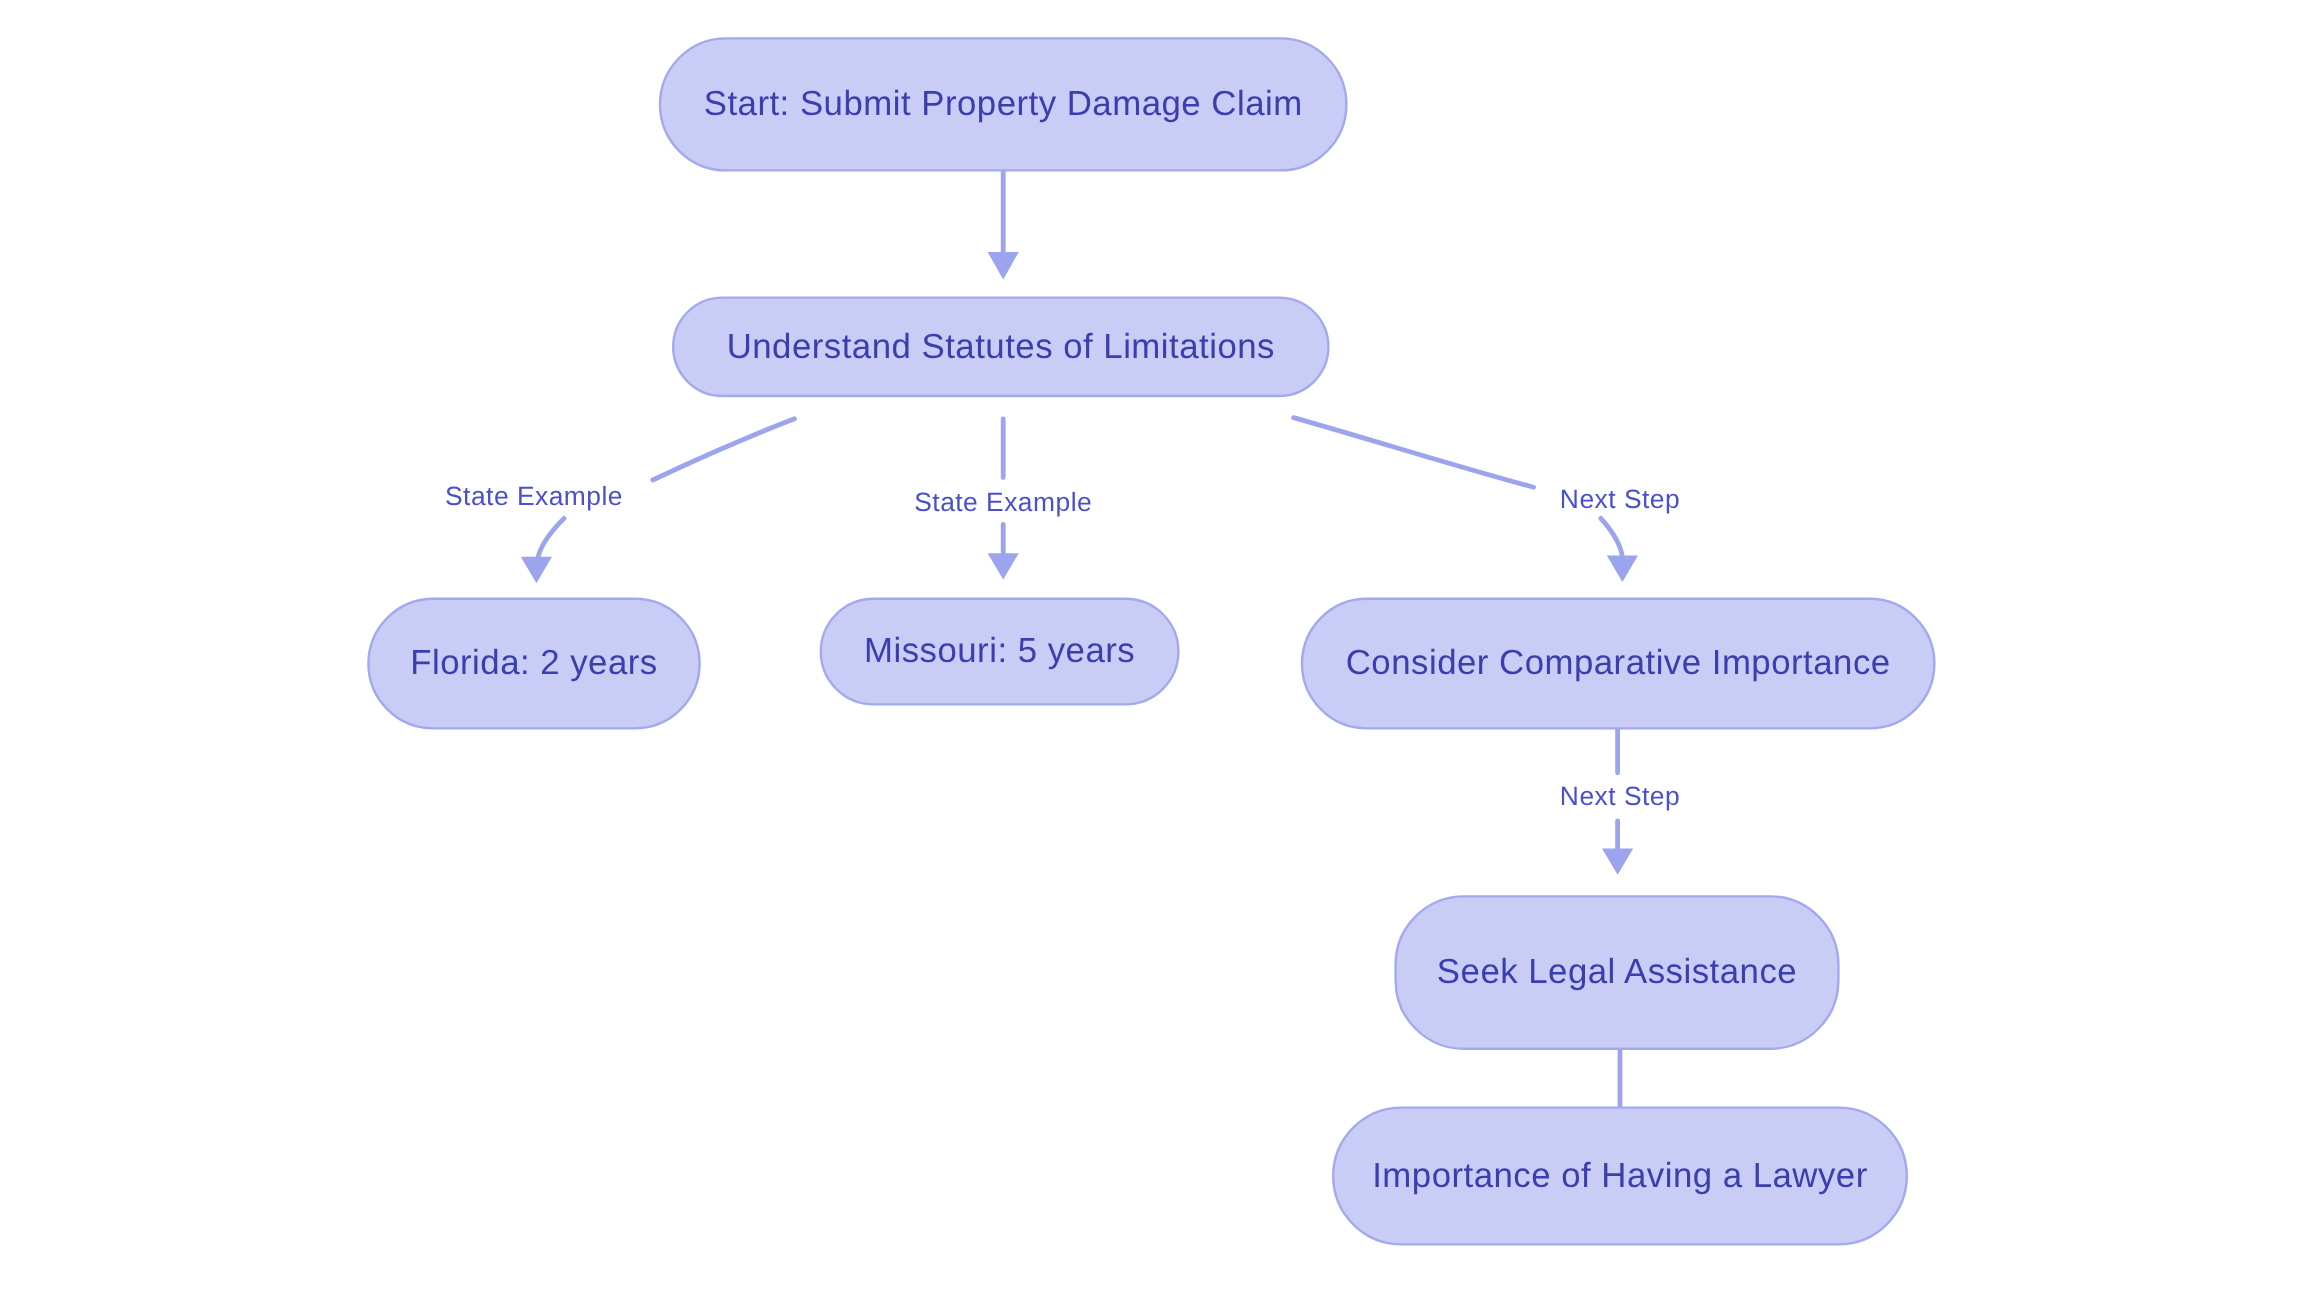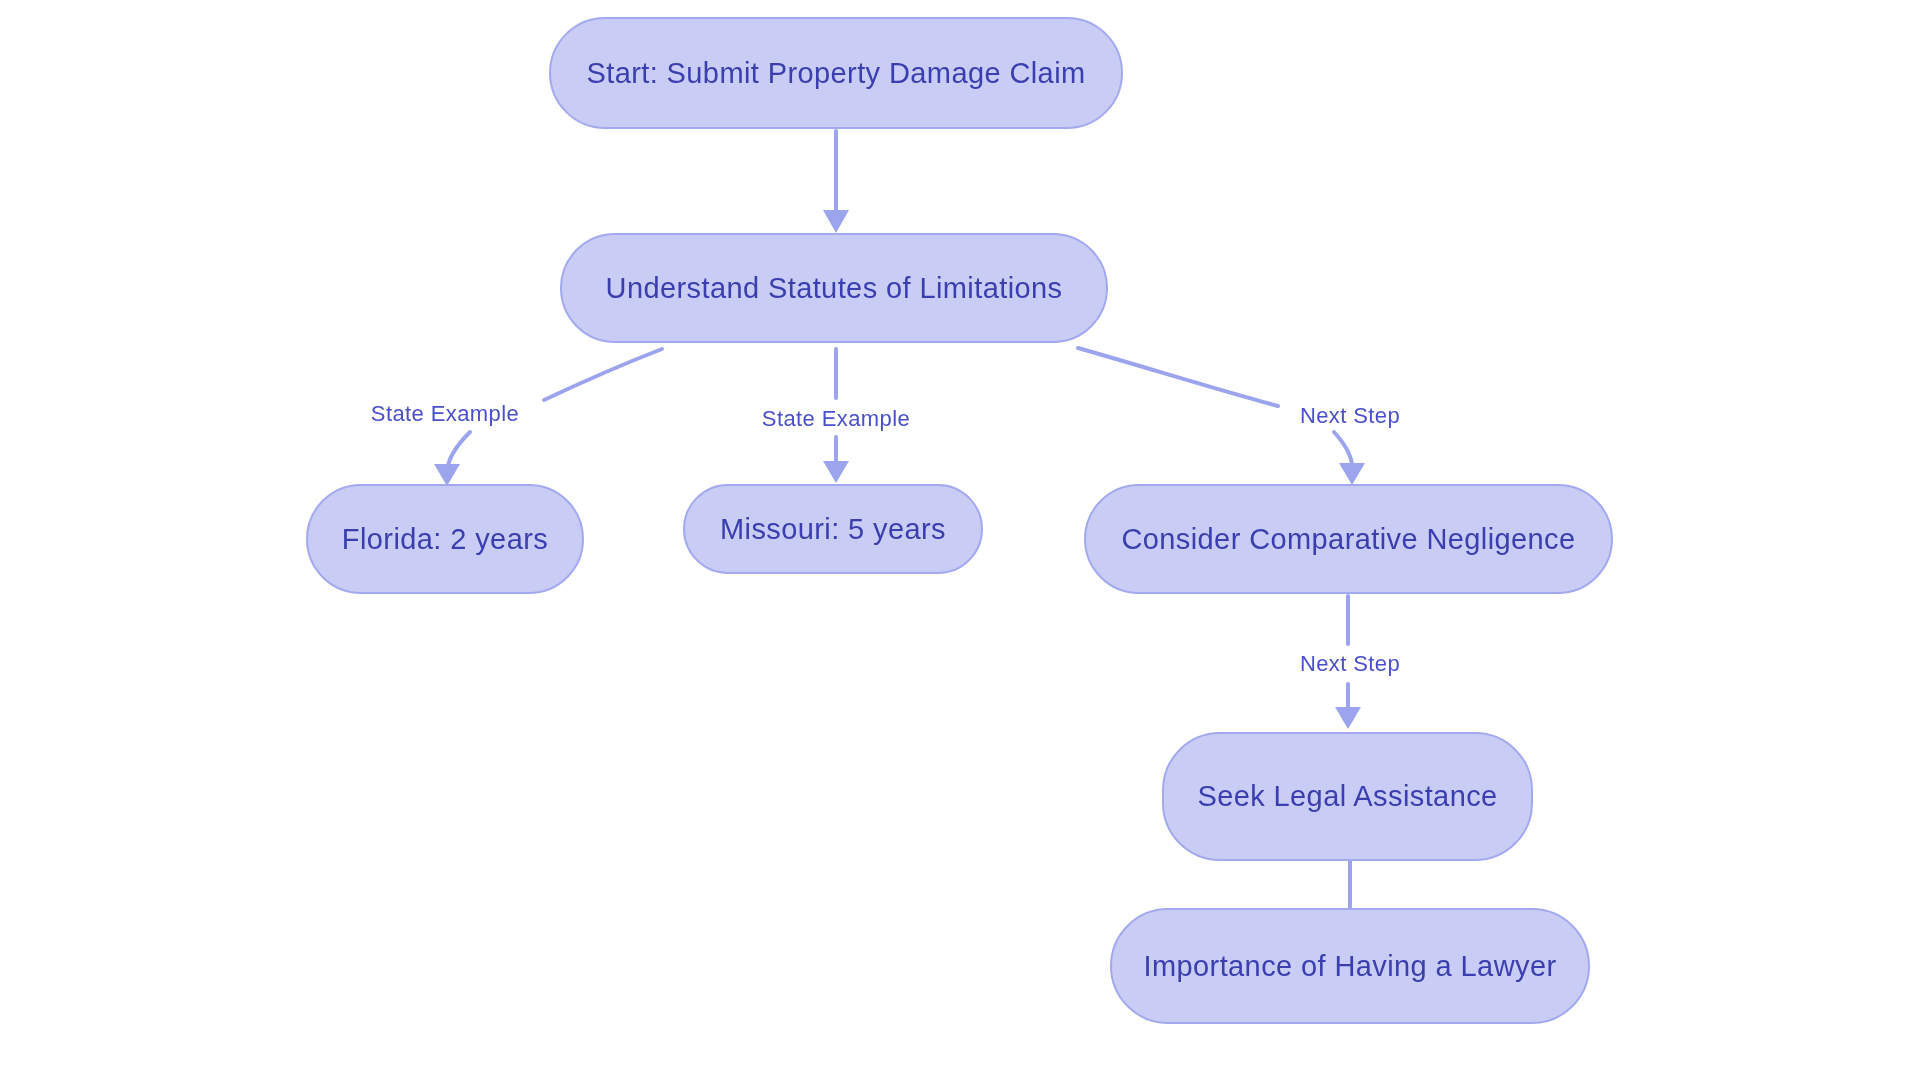--- a/index.html
+++ b/index.html
@@ -42,32 +42,33 @@
     align-items: center;
     justify-content: center;
     background: var(--node-fill);
     border: 2px solid var(--node-border);
     border-radius: 58px;
     color: var(--node-text);
     font-size: 29px;
     letter-spacing: 0.4px;
     text-align: center;
     white-space: nowrap;
+    margin-top: 14px;
   }
   .edge-label {
     position: absolute;
     transform: translate(-50%, -50%);
     color: var(--label-text);
     font-size: 22px;
     letter-spacing: 0.4px;
     white-space: nowrap;
   }
   
   .n-start       { left: 549px;  top: 17px;  width: 574px; height: 112px; }
-  .n-understand  { left: 560px;  top: 233px; width: 548px; height: 110px; }
+  .n-understand  { left: 560px;  top: 233px; width: 548px; height: 84px; }
   .n-florida     { left: 306px;  top: 484px; width: 278px; height: 110px; }
   .n-missouri    { left: 683px;  top: 484px; width: 300px; height: 90px; }
   .n-negligence  { left: 1084px; top: 484px; width: 529px; height: 110px; }
   .n-legal       { left: 1162px; top: 732px; width: 371px; height: 129px; }
   .n-lawyer      { left: 1110px; top: 908px; width: 480px; height: 116px; }
   
   .l-state1 { left: 445px;  top: 414px; }
   .l-state2 { left: 836px;  top: 419px; }
   .l-next1  { left: 1350px; top: 416px; }
   .l-next2  { left: 1350px; top: 664px; }
@@ -103,21 +104,21 @@
   </svg>
 
   <div class="node n-start">Start: Submit Property Damage Claim</div>
 
   <div class="node n-understand">Understand Statutes of Limitations</div>
 
   <div class="node n-florida">Florida: 2 years</div>
 
   <div class="node n-missouri">Missouri: 5 years</div>
 
-  <div class="node n-negligence">Consider Comparative Negligence</div>
+  <div class="node n-negligence">Consider Comparative Importance</div>
 
   <div class="node n-legal">Seek Legal Assistance</div>
 
   <div class="node n-lawyer">Importance of Having a Lawyer</div>
 
   <span class="edge-label l-state1">State Example</span>
 
   <span class="edge-label l-state2">State Example</span>
 
   <span class="edge-label l-next1">Next Step</span>

